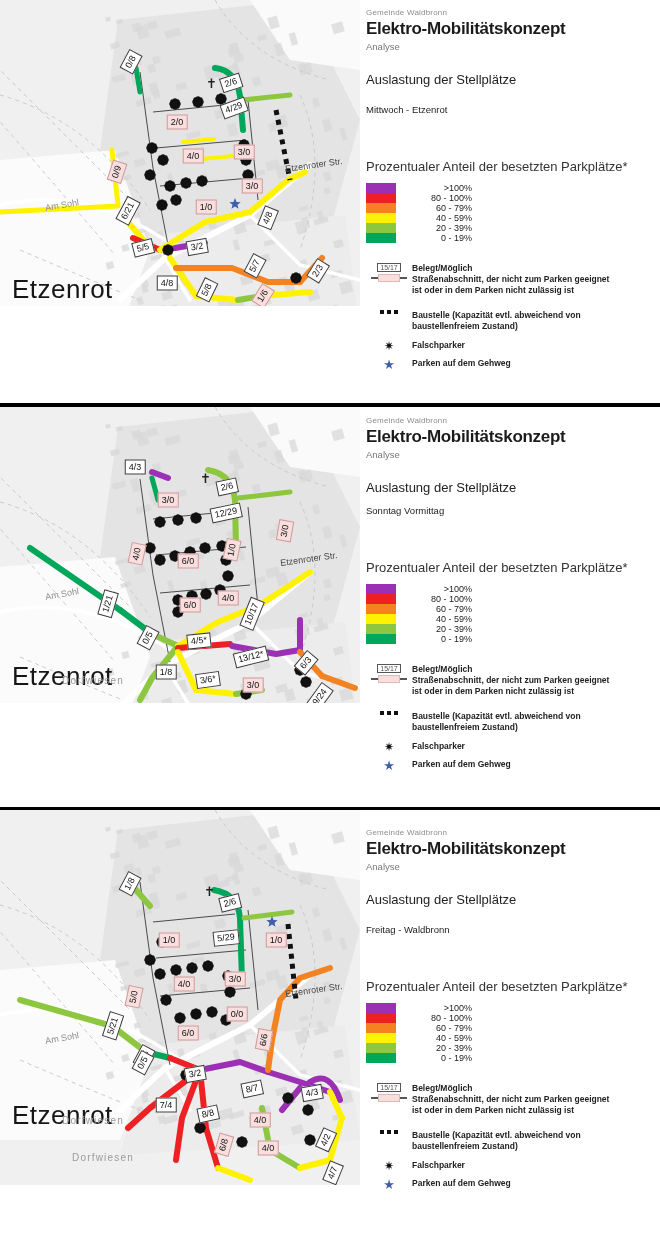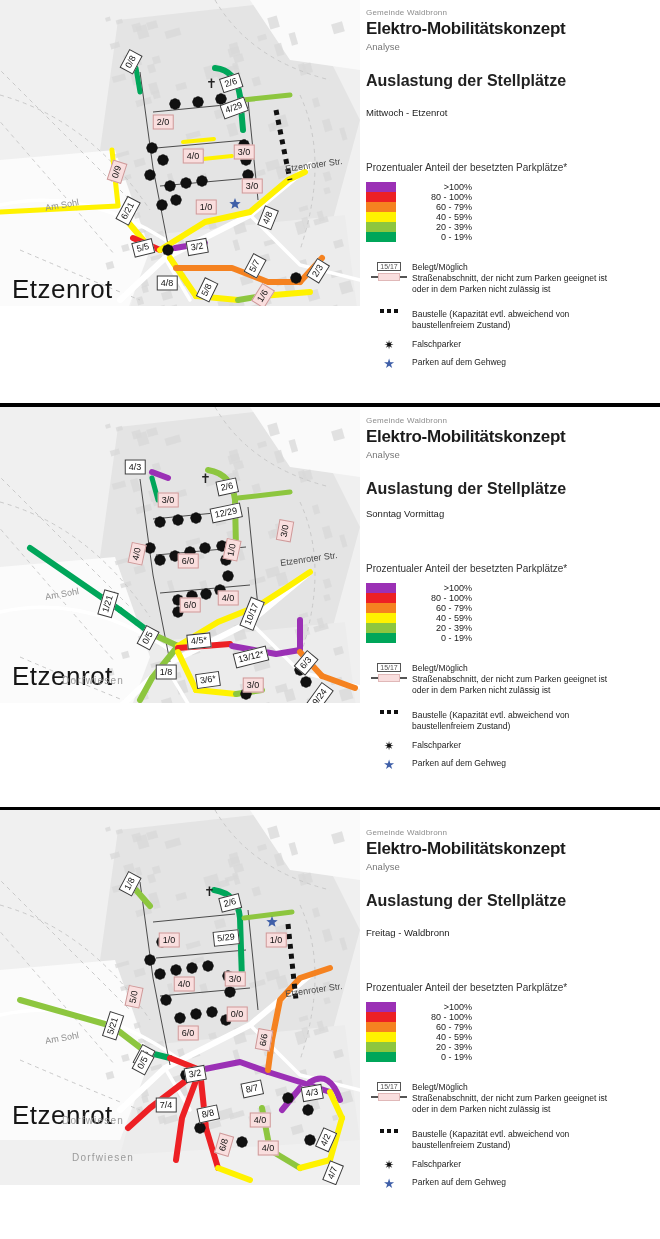--- a/index.html
+++ b/index.html
@@ -53,34 +53,34 @@
   .cbox.pink  { background: #f9dede; border-color: #c99; }
 
   
   .side { position: absolute; }
   .kicker { font-size: 8px; color: #8d8d8d; letter-spacing: .2px; }
   .h1 {
     font-size: 17px; font-weight: 700; color: #1b1b1b;
     letter-spacing: -0.3px; margin-top: 2px;
   }
   .sub { font-size: 9.5px; color: #777; margin-top: 2px; }
-  .row-title { font-size: 16px; color: #222; font-weight: 700; }
+  .row-title { font-size: 13px; color: #222; font-weight: 400; }
   .row-sub { font-size: 9.5px; color: #222; }
-  .legend-title { font-size: 10px; color: #333; }
+  .legend-title { font-size: 13px; color: #333; }
 
   .swatches { margin-top: 9px; }
   .sw-row { display: flex; align-items: center; height: 10px; }
   .sw {
     width: 30px; height: 9.5px; display: inline-block;
   }
   .sw-lab { font-size: 9px; color: #222; margin-left: 16px; width: 60px; text-align: right; }
 
   .leg-item { display: flex; align-items: flex-start; }
   .leg-key { width: 46px; flex: 0 0 46px; display: flex; align-items: center; justify-content: center; }
-  .leg-txt { font-size: 8.5px; color: #222; line-height: 11px; }
+  .leg-txt { font-size: 8.5px; color: #222; line-height: 11px; font-weight: bold; }
 
   .key-count {
     border: 1px solid #555; background: #fff;
     font-size: 7px; padding: 0 2px; color: #555;
   }
   .key-nopark { display: flex; align-items: center; }
   .key-nopark i { display: block; width: 7px; height: 2px; background: #555; }
   .key-nopark b { display: block; width: 22px; height: 8px; background: #f9dede; border: 1px solid #e0b8b8; }
   .key-dots { display: flex; gap: 3px; }
   .key-dots i { width: 4px; height: 4px; background: #111; display: block; }
@@ -408,21 +408,21 @@
           </g>
           <polygon points="235,198 236.52824165596044,201.89655581462515 240.70633909777092,202.1458980337503 237.4727469423674,204.80344418537487 238.52671151375483,208.8541019662497 235,206.6 231.47328848624517,208.8541019662497 232.5272530576326,204.80344418537487 229.29366090222908,202.1458980337503 233.47175834403956,201.89655581462515" fill="#3f5fa8"></polygon>
         </svg>
         <div class="street-label" style="left: 285px; top: 160px; transform: rotate(-8deg);">Etzenroter Str.</div>
         <div class="street-label" style="left: 45px; top: 200px; transform: rotate(-10deg); color: rgb(142, 142, 142);">Am Sohl</div>
         <div class="place-label place-major" style="left: 12px; top: 242px;">Etzenrot</div>
         <div class="place-label" style="font-size: 13px; color: rgb(34, 34, 34); left: 206px; top: 76px;">✝</div>
         <div class="cbox white" style="left: 131px; top: 62px; transform: translate(-50%, -50%) rotate(-62deg);">0/8</div>
         <div class="cbox white" style="left: 231px; top: 83px; transform: translate(-50%, -50%) rotate(-18deg);">2/6</div>
         <div class="cbox white" style="left: 234px; top: 108px; transform: translate(-50%, -50%) rotate(-20deg);">4/29</div>
-        <div class="cbox pink" style="left: 163px; top: 122px; transform: translate(-50%, -50%) rotate(0deg);">2/0</div>
+        <div class="cbox pink" style="left: 177px; top: 122px; transform: translate(-50%, -50%) rotate(0deg);">2/0</div>
         <div class="cbox pink" style="left: 117px; top: 172px; transform: translate(-50%, -50%) rotate(-72deg);">0/9</div>
         <div class="cbox pink" style="left: 193px; top: 156px; transform: translate(-50%, -50%) rotate(0deg);">4/0</div>
         <div class="cbox pink" style="left: 244px; top: 152px; transform: translate(-50%, -50%) rotate(0deg);">3/0</div>
         <div class="cbox pink" style="left: 252px; top: 186px; transform: translate(-50%, -50%) rotate(0deg);">3/0</div>
         <div class="cbox pink" style="left: 206px; top: 207px; transform: translate(-50%, -50%) rotate(0deg);">1/0</div>
         <div class="cbox white" style="left: 128px; top: 211px; transform: translate(-50%, -50%) rotate(-62deg);">6/21</div>
         <div class="cbox white" style="left: 143px; top: 248px; transform: translate(-50%, -50%) rotate(-14deg);">5/5</div>
         <div class="cbox white" style="left: 197px; top: 247px; transform: translate(-50%, -50%) rotate(-10deg);">3/2</div>
         <div class="cbox white" style="left: 268px; top: 218px; transform: translate(-50%, -50%) rotate(-68deg);">4/8</div>
         <div class="cbox white" style="left: 255px; top: 266px; transform: translate(-50%, -50%) rotate(-62deg);">5/7</div>

